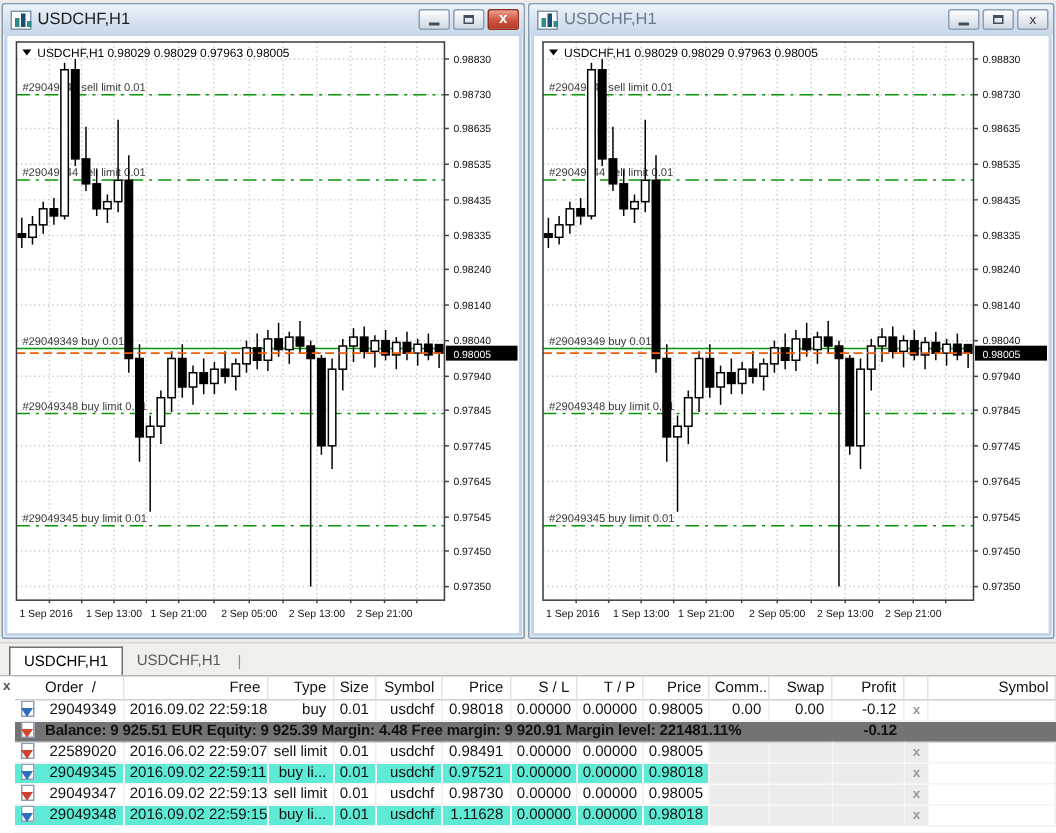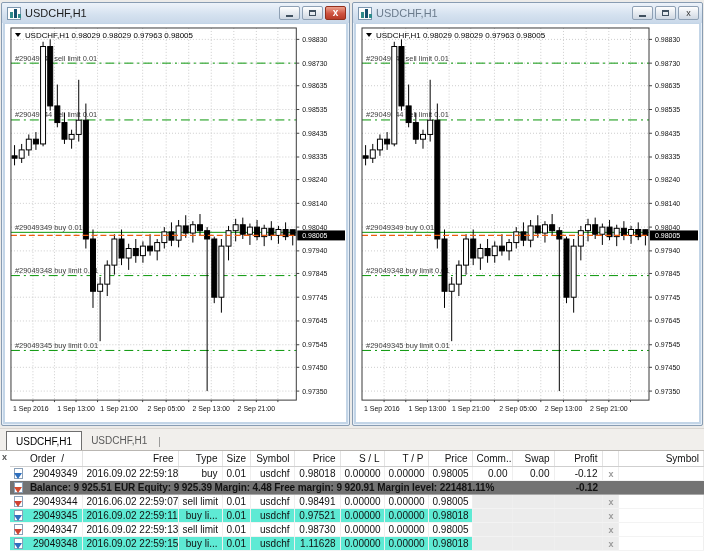--- a/index.html
+++ b/index.html
@@ -565,21 +565,21 @@
       <tr class="balance-row">
         <td class="c-icon"><span class="doc"><span class="arrow" id="bal-arrow" style="border-top-color: rgb(210, 74, 46);"></span></span></td>
         <td class="bal" colspan="11">Balance: 9 925.51 EUR  Equity: 9 925.39  Margin: 4.48  Free margin: 9 920.91  Margin level: 221481.11%</td>
         <td>-0.12</td>
         <td class="c-x"></td>
         <td></td>
       </tr>
 
       <tr class="order-row pending">
         <td class="c-icon"><span class="doc"><span class="arrow" style="border-top-color: rgb(207, 66, 50);"></span></span></td>
-        <td class="c-order">29049344</td>
+        <td class="c-order">22589020</td>
         <td>2016.06.02 22:59:07</td>
         <td>sell limit</td>
         <td>0.01</td>
         <td>usdchf</td>
         <td>0.98491</td>
         <td>0.00000</td>
         <td>0.00000</td>
         <td>0.98005</td>
         <td></td>
         <td></td>

